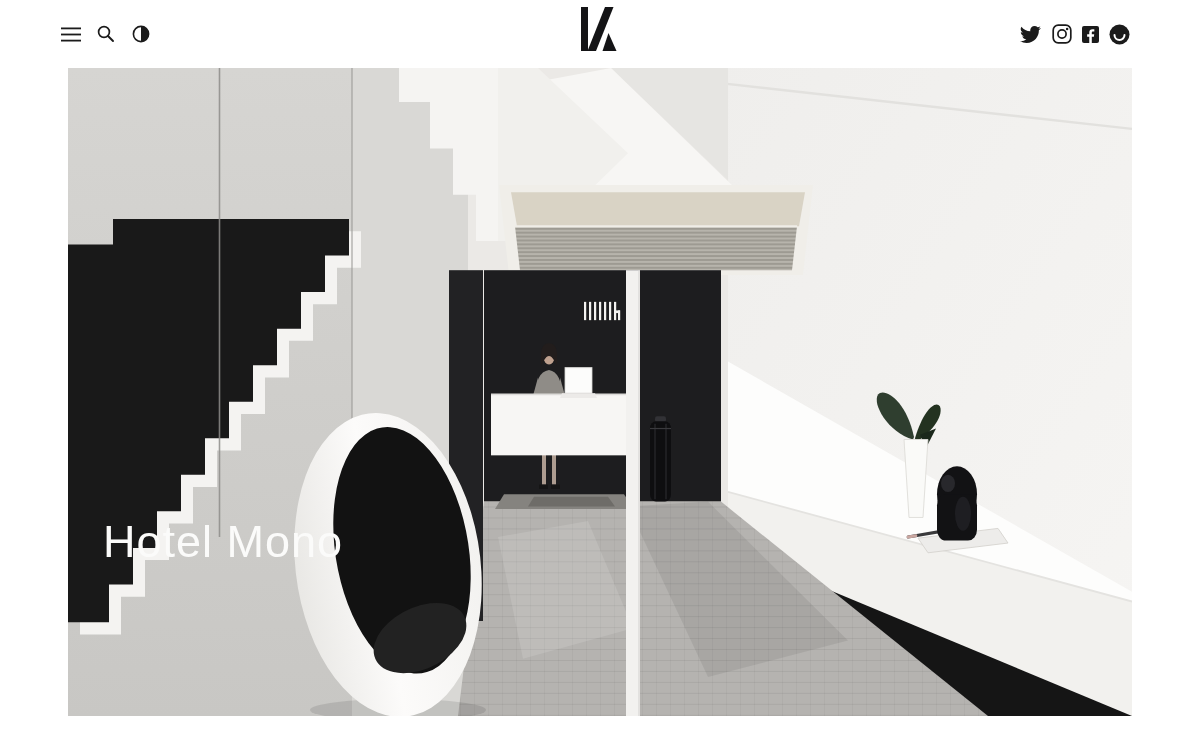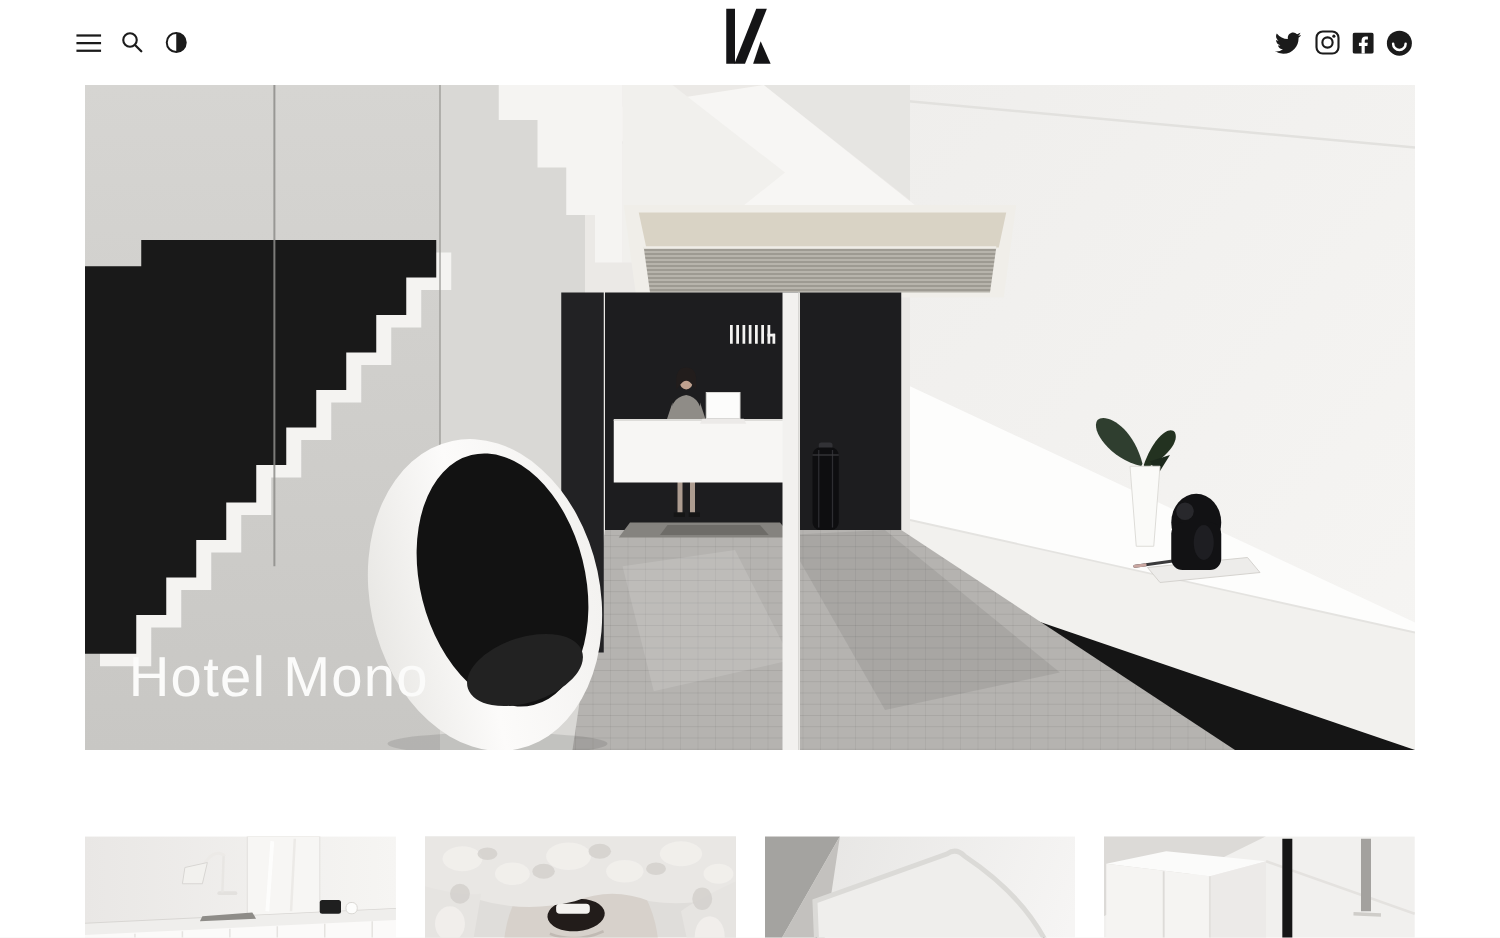--- a/index.html
+++ b/index.html
@@ -10,21 +10,21 @@
   .topbar { height:68px; display:flex; align-items:center; padding:0 70px 0 60px; position:relative; background:#fff; }
   .nav-left { display:flex; align-items:center; gap:13px; }
   .icon-btn { display:flex; align-items:center; justify-content:center; width:22px; height:22px;
               cursor:pointer; background:none; border:none; padding:0; }
   .logo-wrap { position:absolute; left:50%; top:6px; transform:translateX(-50%); cursor:pointer; }
   .nav-right { margin-left:auto; display:flex; align-items:center; gap:10px; }
   .nav-right .icon-btn { width:21px; height:21px; }
   .nav-right .fb { width:17px; }
   svg { display:block; }
   
-  .hero { position:relative; margin:0 68px; height:532px; overflow:hidden; cursor:pointer; }
+  .hero { position:relative; margin:0 68px; height:648px; overflow:hidden; cursor:pointer; }
   .hero svg { width:100%; height:100%; }
   .hero-title { position:absolute; left:35px; top:448px; font-size:45px; font-weight:300;
                 letter-spacing:1px; color:#fbfbfa; pointer-events:none; }
   
   .gallery { margin:69px 68px 0; display:grid; grid-template-columns:repeat(4,1fr); gap:23px; }
   .tile { height:200px; overflow:hidden; cursor:pointer; }
   .tile svg { width:100%; height:100%; }
 </style>
 </head>
 <body>

